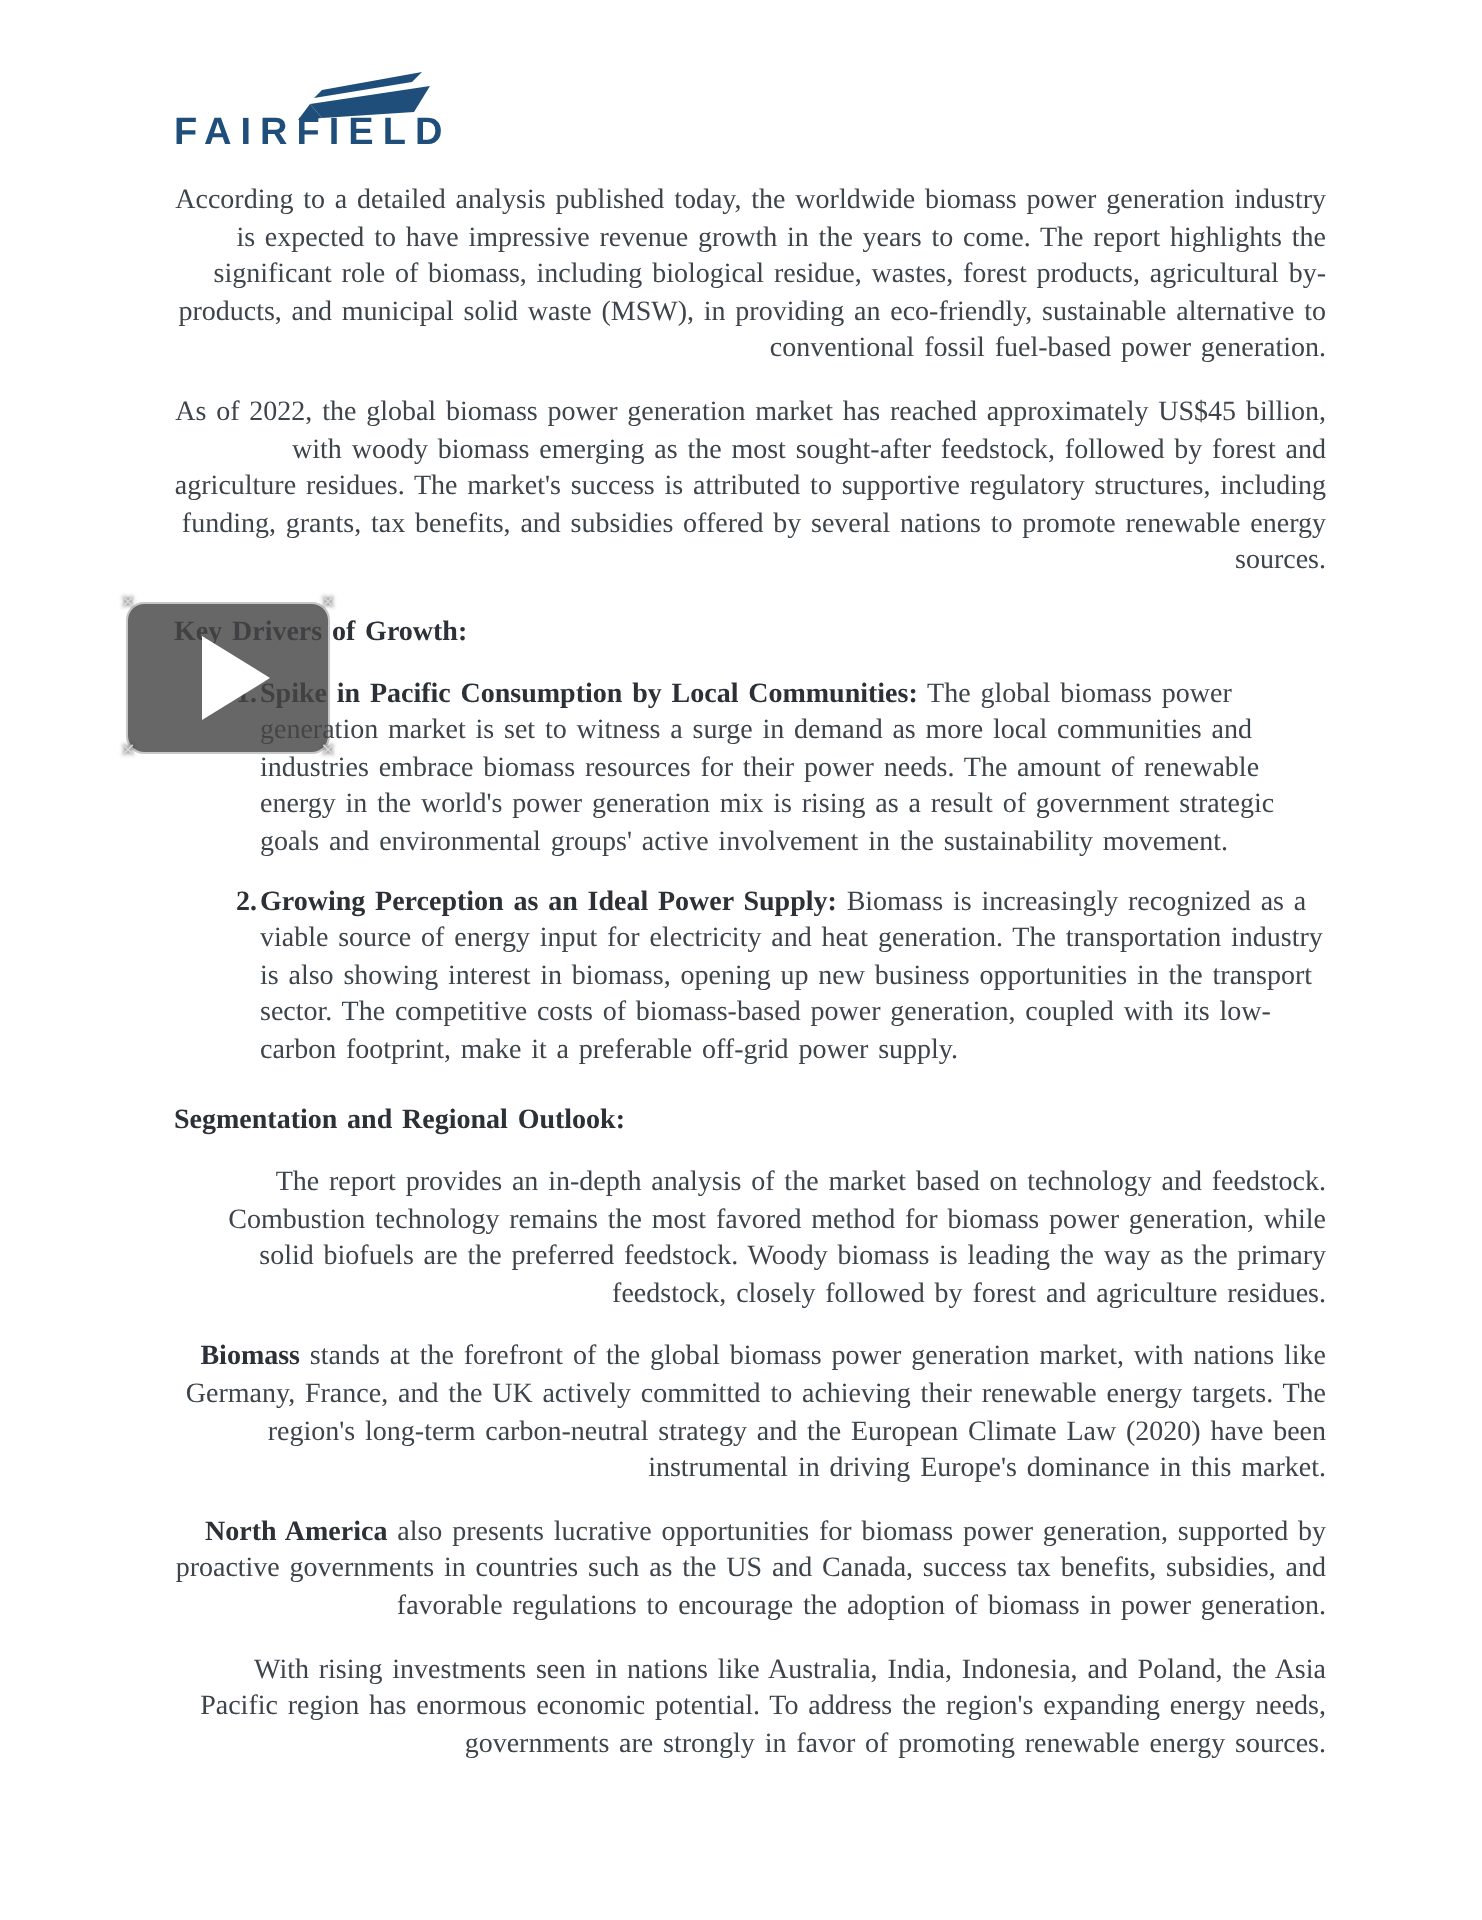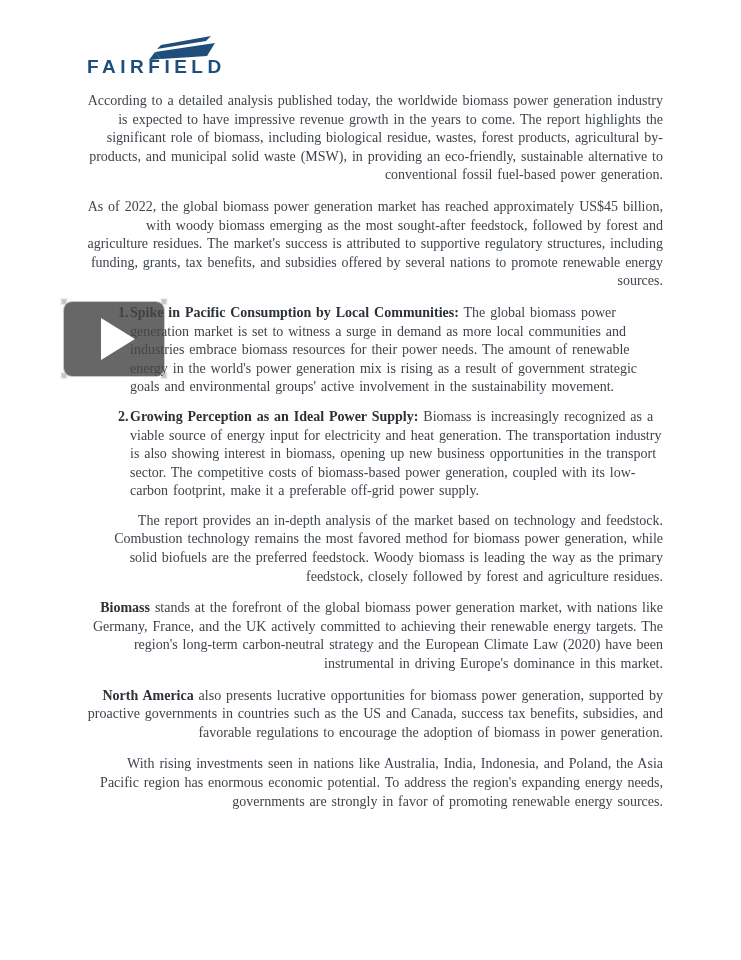--- a/index.html
+++ b/index.html
@@ -66,34 +66,36 @@
       <polygon points="10,18 16,25 4,26" fill="#1e4e79"></polygon>
     </svg>
     <div class="logo-word">FAIRFIELD</div>
   </header>
 
   <p>According to a detailed analysis published today, the worldwide biomass power generation industry is expected to have impressive revenue growth in the years to come. The report highlights the significant role of biomass, including biological residue, wastes, forest products, agricultural by-products, and municipal solid waste (MSW), in providing an eco-friendly, sustainable alternative to conventional fossil fuel-based power generation.</p>
 
   <p>As of 2022, the global biomass power generation market has reached approximately US$45 billion, with woody biomass emerging as the most sought-after feedstock, followed by forest and agriculture residues. The market's success is attributed to supportive regulatory structures, including funding, grants, tax benefits, and subsidies offered by several nations to promote renewable energy sources.</p>
 
 
+  <h3>Key Drivers of Growth:</h3>
 
   <div class="olist">
     <div class="li">
       <span class="num">1.</span>
       <span class="lead">Spike in Pacific Consumption by Local Communities:</span>
       <span>The global biomass power generation market is set to witness a surge in demand as more local communities and industries embrace biomass resources for their power needs. The amount of renewable energy in the world's power generation mix is rising as a result of government strategic goals and environmental groups' active involvement in the sustainability movement.</span>
     </div>
     <div class="li">
       <span class="num">2.</span>
       <span class="lead">Growing Perception as an Ideal Power Supply:</span>
       <span>Biomass is increasingly recognized as a viable source of energy input for electricity and heat generation. The transportation industry is also showing interest in biomass, opening up new business opportunities in the transport sector. The competitive costs of biomass-based power generation, coupled with its low-carbon footprint, make it a preferable off-grid power supply.</span>
     </div>
   </div>
 
+  <h3>Segmentation and Regional Outlook:</h3>
 
   <p>The report provides an in-depth analysis of the market based on technology and feedstock. Combustion technology remains the most favored method for biomass power generation, while solid biofuels are the preferred feedstock. Woody biomass is leading the way as the primary feedstock, closely followed by forest and agriculture residues.</p>
 
   <p><strong>Biomass</strong><span> stands at the forefront of the global biomass power generation market, with nations like Germany, France, and the UK actively committed to achieving their renewable energy targets. The region's long-term carbon-neutral strategy and the European Climate Law (2020) have been instrumental in driving Europe's dominance in this market.</span></p>
 
   <p><strong>North America</strong><span> also presents lucrative opportunities for biomass power generation, supported by proactive governments in countries such as the US and Canada, success tax benefits, subsidies, and favorable regulations to encourage the adoption of biomass in power generation.</span></p>
 
   <p><strong></strong><span>With rising investments seen in nations like Australia, India, Indonesia, and Poland, the Asia Pacific region has enormous economic potential. To address the region's expanding energy needs, governments are strongly in favor of promoting renewable energy sources.</span></p>
 
 </div>

